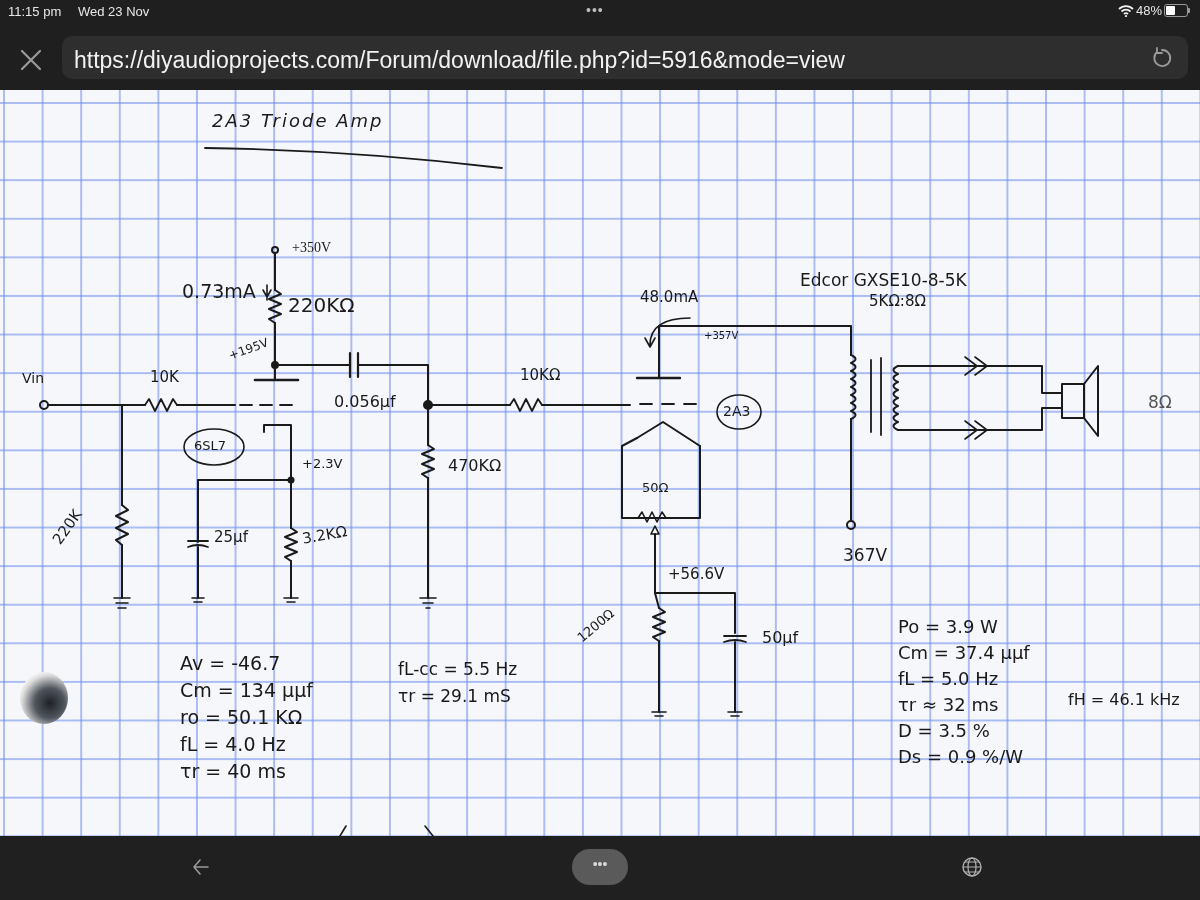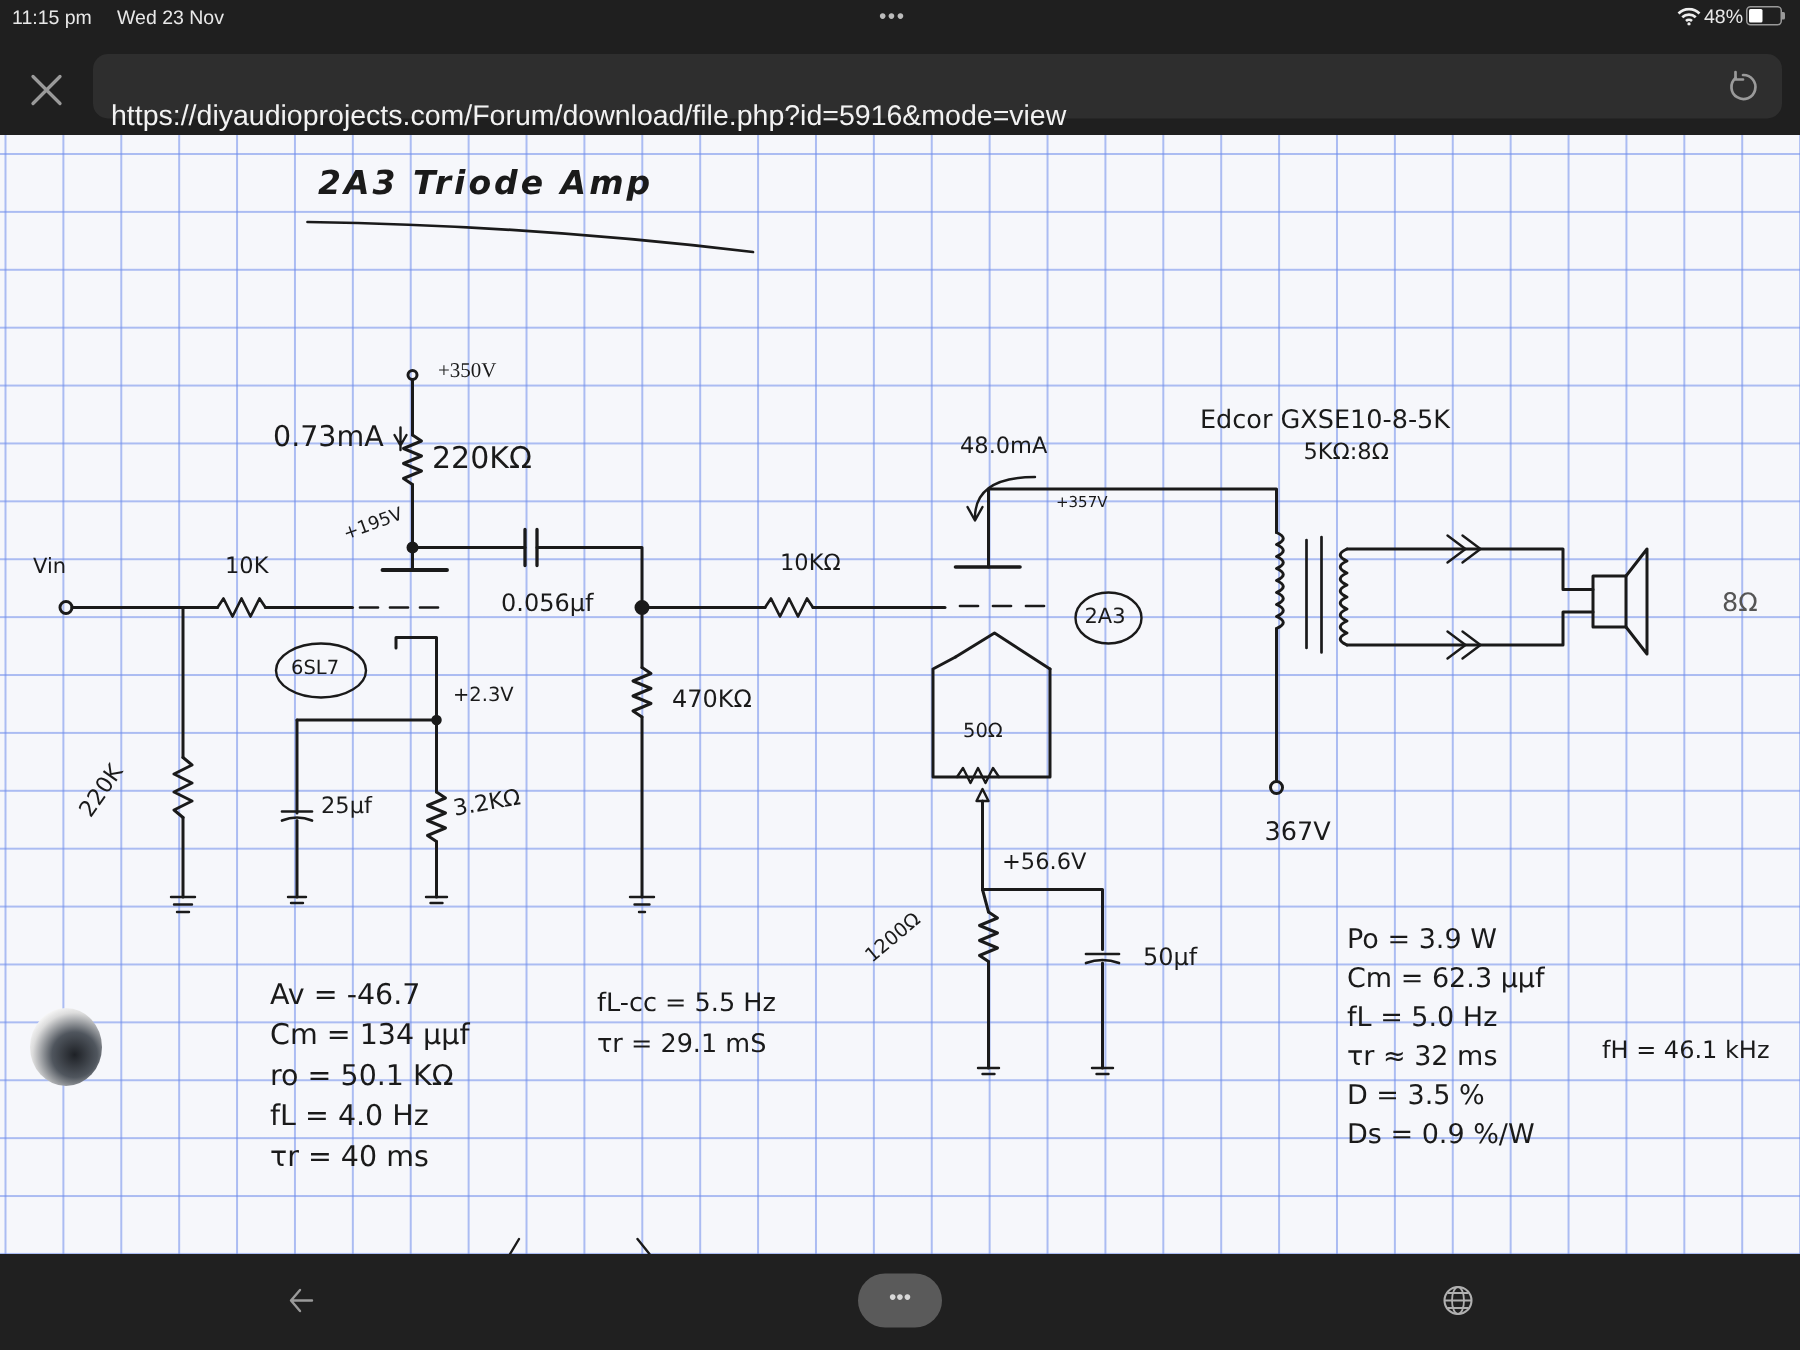--- a/index.html
+++ b/index.html
@@ -7,21 +7,21 @@
   .status-bar { position:absolute; left:0; top:0; width:1200px; height:26px; color:#e8e8e8; font-size:13px; }
   .status-bar .time { position:absolute; left:8px; top:4px; }
   .status-bar .date { position:absolute; left:78px; top:4px; }
   .status-bar .dots { position:absolute; left:586px; top:2px; font-size:14px; letter-spacing:1px; color:#bbb; }
   .status-bar .right { position:absolute; right:12px; top:3px; display:flex; align-items:center; gap:2px; }
   .battery { width:22px; height:11px; border:1px solid #999; border-radius:3px; position:relative; }
   .battery .fill { position:absolute; left:1px; top:1px; bottom:1px; background:#fff; border-radius:1px; }
   .battery:after { content:""; position:absolute; right:-3px; top:3px; width:2px; height:5px; background:#999; border-radius:0 1px 1px 0; }
   .close-btn { position:absolute; left:18px; top:47px; width:26px; height:26px; cursor:pointer; }
   .url-bar { position:absolute; left:62px; top:36px; width:1126px; height:43px; background:#2e2e2e; border-radius:10px; }
-  .url-bar .url { position:absolute; left:12px; top:11px; color:#f2f2f2; font-size:19px;margin-top:20px; }
+  .url-bar .url { position:absolute; left:12px; top:11px; color:#f2f2f2; font-size:23px; }
   .url-bar .reload { position:absolute; right:14px; top:10px; width:24px; height:24px; cursor:pointer; }
   .doc { position:absolute; left:0; top:90px; width:1200px; height:746px; overflow:hidden;
     background-color:#f6f7fb;
     background-image:
       linear-gradient(to right, rgba(110,140,235,0.55) 1.6px, transparent 1.6px),
       linear-gradient(to bottom, rgba(110,140,235,0.55) 1.6px, transparent 1.6px);
     background-size:38.6px 38.6px;
     background-position:3px 12px;
   }
   .doc svg { position:absolute; left:0; top:0; }
@@ -152,21 +152,21 @@
 
     <path d="M1062 384 L1084 384 L1084 418 L1062 418 Z"></path>
     <path d="M1084 384 L1098 366 L1098 436 L1084 418"></path>
 
     <ellipse cx="214" cy="447" rx="30" ry="18" stroke-width="1.6"></ellipse>
     <ellipse cx="739" cy="412" rx="22" ry="17" stroke-width="1.6"></ellipse>
 
     <path d="M340 836 L346 826 M425 826 L433 836" stroke-width="1.6"></path>
   </svg>
 
-  <span class="hw" style="left:212px; top:20px; font-size:22px; font-style:italic; letter-spacing:2px;font-weight:bold;">2A3 Triode Amp</span>
+  <span class="hw" style="left:212px; top:20px; font-size:18px; font-style:italic; letter-spacing:2px;">2A3 Triode Amp</span>
 
   <span class="hw" style="left:22px; top:280px; font-size:14px;">Vin</span>
   <span class="hw" style="left:150px; top:278px; font-size:15px;">10K</span>
   <span class="hw" style="left:48px; top:428px; font-size:15px; transform:rotate(-55deg);">220K</span>
   <span class="hw" style="left:292px; top:150px; font-size:14px;font-family:Liberation Serif, serif;">+350V</span>
   <span class="hw" style="left:182px; top:190px; font-size:19px;">0.73mA</span>
   <span class="hw" style="left:288px; top:203px; font-size:20px;">220KΩ</span>
   <span class="hw" style="left:228px; top:252px; font-size:12px; transform:rotate(-20deg);">+195V</span>
   <span class="hw" style="left:334px; top:302px; font-size:16px;">0.056μf</span>
   <span class="hw" style="left:194px; top:348px; font-size:13px;">6SL7</span>
@@ -193,21 +193,21 @@
     <div>ro = 50.1 KΩ</div>
     <div>fL = 4.0 Hz</div>
     <div>τr = 40 ms</div>
   </div>
   <div class="hw" style="left:398px; top:566px; font-size:17px; line-height:27px;">
     <div>fL-cc = 5.5 Hz</div>
     <div>τr = 29.1 mS</div>
   </div>
   <div class="hw" style="left:898px; top:524px; font-size:18px; line-height:26px;">
     <div>Po = 3.9 W</div>
-    <div>Cm = 62.3 μμf</div>
+    <div>Cm = 37.4 μμf</div>
     <div>fL = 5.0 Hz</div>
     <div>τr ≈ 32 ms</div>
     <div>D = 3.5 %</div>
     <div>Ds = 0.9 %/W</div>
   </div>
   <span class="hw" style="left:1068px; top:600px; font-size:16px;">fH = 46.1 kHz</span>
 
   <div class="hole"></div>
 </div>
 

